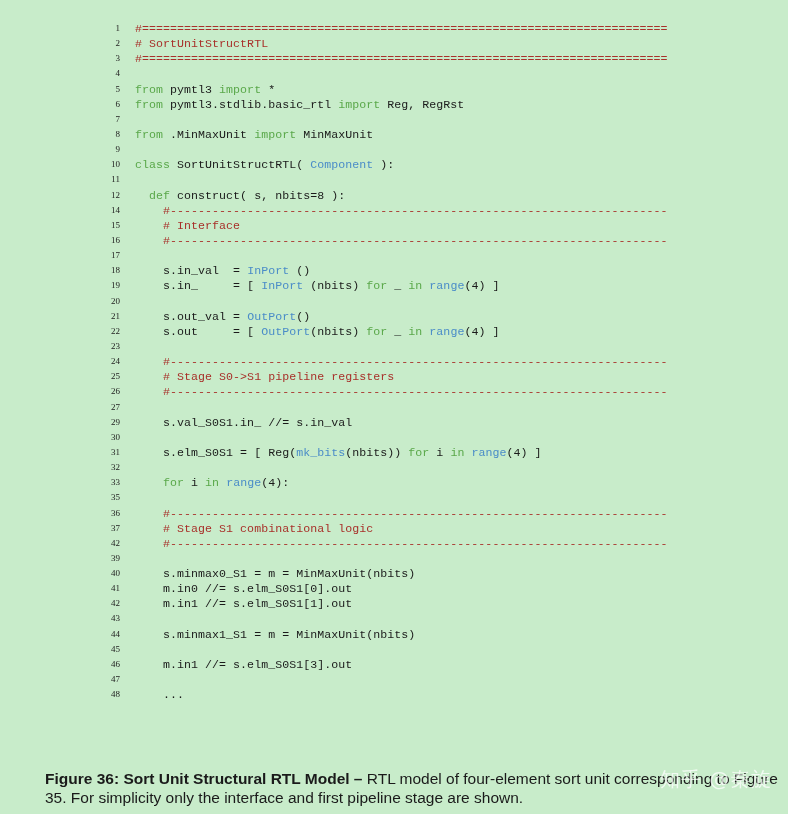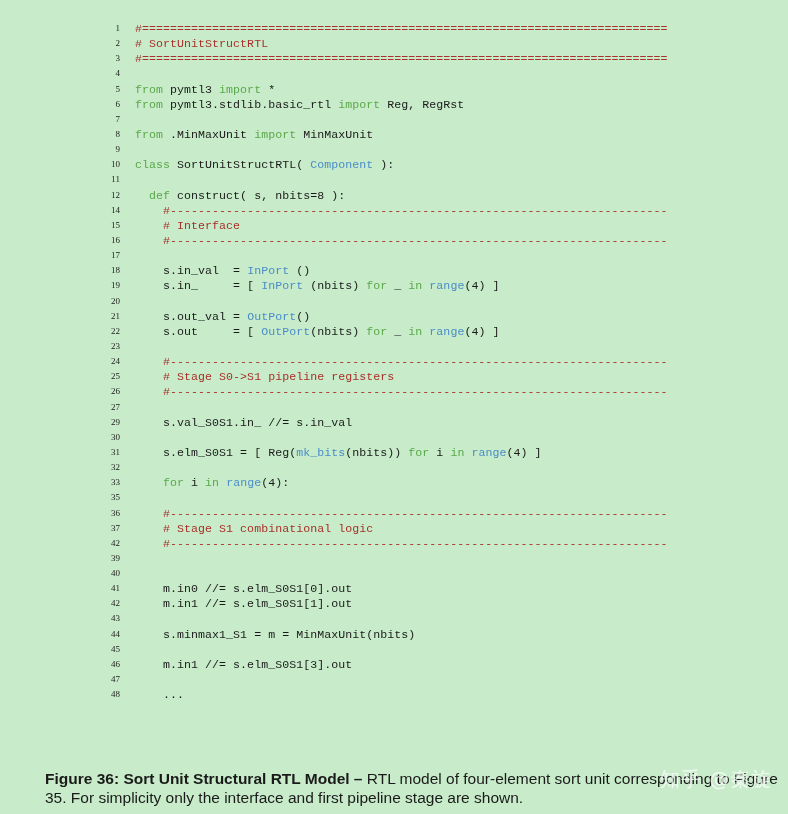--- a/index.html
+++ b/index.html
@@ -95,21 +95,21 @@
     <div class="line"><span class="ln">29</span><span class="code"><span>    </span><span class="tok-tx">s.val_S0S1.in_ //= s.in_val</span></span></div>
     <div class="line"><span class="ln">30</span><span class="code"><span></span></span></div>
     <div class="line"><span class="ln">31</span><span class="code"><span>    </span><span class="tok-tx">s.elm_S0S1 = [ Reg(</span><span class="tok-bi">mk_bits</span><span class="tok-tx">(nbits)) </span><span class="tok-kw">for</span><span class="tok-tx"> i </span><span class="tok-kw">in</span><span class="tok-tx"> </span><span class="tok-bi">range</span><span class="tok-tx">(4) ]</span></span></div>
     <div class="line"><span class="ln">32</span><span class="code"><span></span></span></div>
     <div class="line"><span class="ln">33</span><span class="code"><span>    </span><span class="tok-kw">for</span><span class="tok-tx"> i </span><span class="tok-kw">in</span><span class="tok-tx"> </span><span class="tok-bi">range</span><span class="tok-tx">(4):</span></span></div>
     <div class="line"><span class="ln">35</span><span class="code"><span></span></span></div>
     <div class="line"><span class="ln">36</span><span class="code"><span>    </span><span class="tok-cm">#-----------------------------------------------------------------------</span></span></div>
     <div class="line"><span class="ln">37</span><span class="code"><span>    </span><span class="tok-cm"># Stage S1 combinational logic</span></span></div>
     <div class="line"><span class="ln">42</span><span class="code"><span>    </span><span class="tok-cm">#-----------------------------------------------------------------------</span></span></div>
     <div class="line"><span class="ln">39</span><span class="code"><span></span></span></div>
-    <div class="line"><span class="ln">40</span><span class="code"><span>    </span></span></div>
+    <div class="line"><span class="ln">40</span><span class="code"><span>    </span><span class="tok-tx">s.minmax0_S1 = m = MinMaxUnit(nbits)</span></span></div>
     <div class="line"><span class="ln">41</span><span class="code"><span>    </span><span class="tok-tx">m.in0 //= s.elm_S0S1[0].out</span></span></div>
     <div class="line"><span class="ln">42</span><span class="code"><span>    </span><span class="tok-tx">m.in1 //= s.elm_S0S1[1].out</span></span></div>
     <div class="line"><span class="ln">43</span><span class="code"><span></span></span></div>
     <div class="line"><span class="ln">44</span><span class="code"><span>    </span><span class="tok-tx">s.minmax1_S1 = m = MinMaxUnit(nbits)</span></span></div>
     <div class="line"><span class="ln">45</span></div>
     <div class="line"><span class="ln">46</span><span class="code"><span>    </span><span class="tok-tx">m.in1 //= s.elm_S0S1[3].out</span></span></div>
     <div class="line"><span class="ln">47</span><span class="code"><span></span></span></div>
     <div class="line"><span class="ln">48</span><span class="code"><span>    </span><span class="tok-tx">...</span></span></div>
   </div>
 

